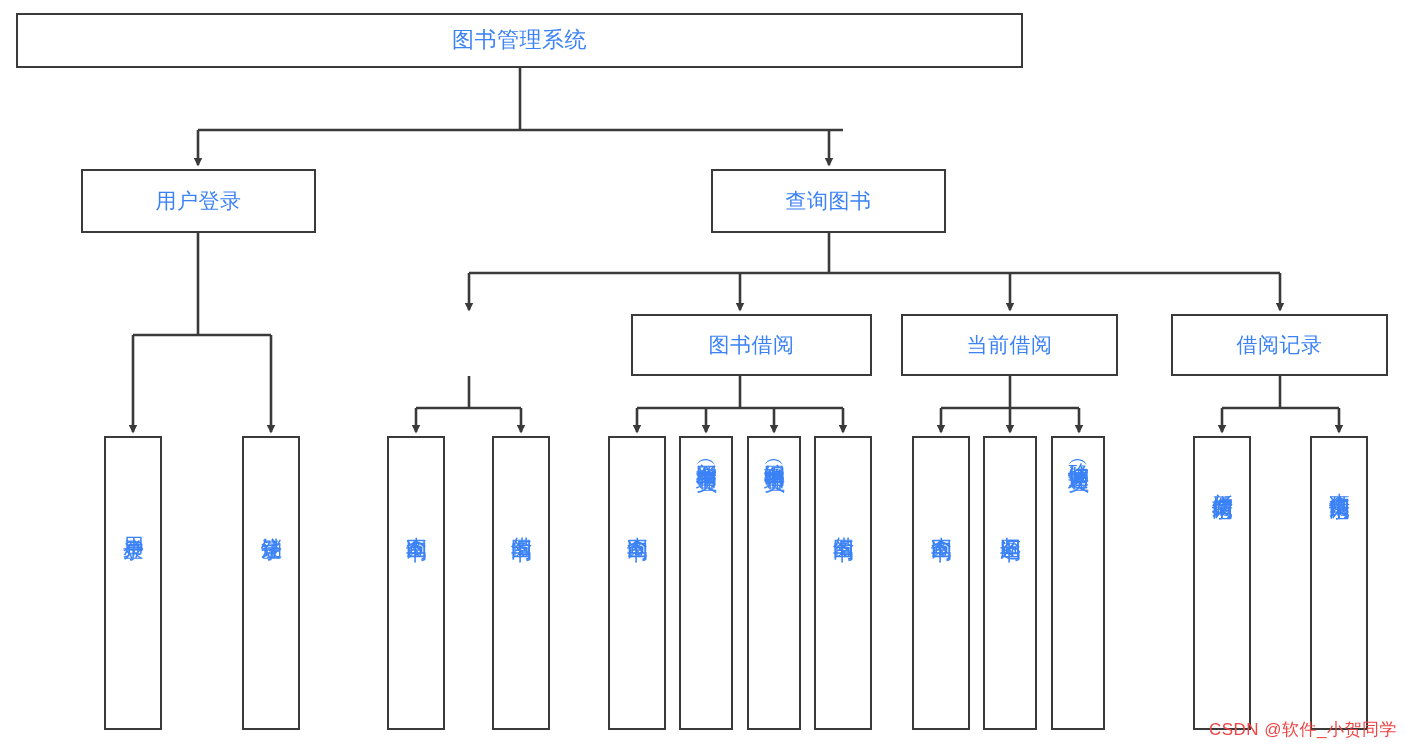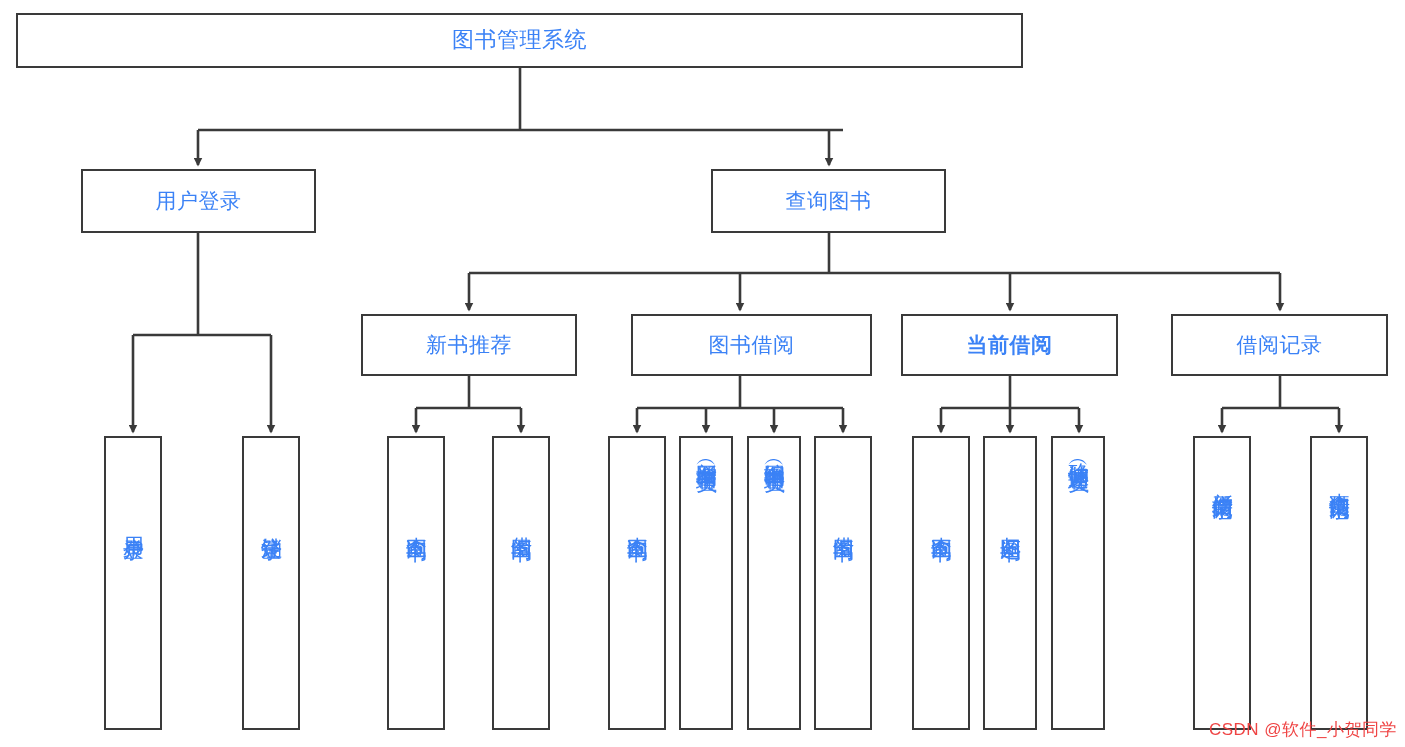--- a/index.html
+++ b/index.html
@@ -129,27 +129,24 @@
     <span class="label">图书管理系统</span>
   </div>
 
   <div class="node horizontal" style="left:81px; top:169px; width:235px; height:64px;">
     <span class="label">用户登录</span>
   </div>
   <div class="node horizontal" style="left:711px; top:169px; width:235px; height:64px;">
     <span class="label">查询图书</span>
   </div>
 
-  <div class="node horizontal" style="left:361px; top:314px; width:216px; height:62px;">
-    <span class="label">新书推荐</span>
-  </div>
   <div class="node horizontal" style="left:631px; top:314px; width:241px; height:62px;">
     <span class="label">图书借阅</span>
   </div>
-  <div class="node horizontal" style="left:901px; top:314px; width:217px; height:62px;font-weight:bold;">
+  <div class="node horizontal" style="left:901px; top:314px; width:217px; height:62px;">
     <span class="label">当前借阅</span>
   </div>
   <div class="node horizontal" style="left:1171px; top:314px; width:217px; height:62px;">
     <span class="label">借阅记录</span>
   </div>
 
   <div class="node vertical" style="left:104px; top:436px; width:58px; height:294px; padding-top:82px;">
     <span class="label">用户登录</span>
   </div>
   <div class="node vertical" style="left:242px; top:436px; width:58px; height:294px; padding-top:82px;">

